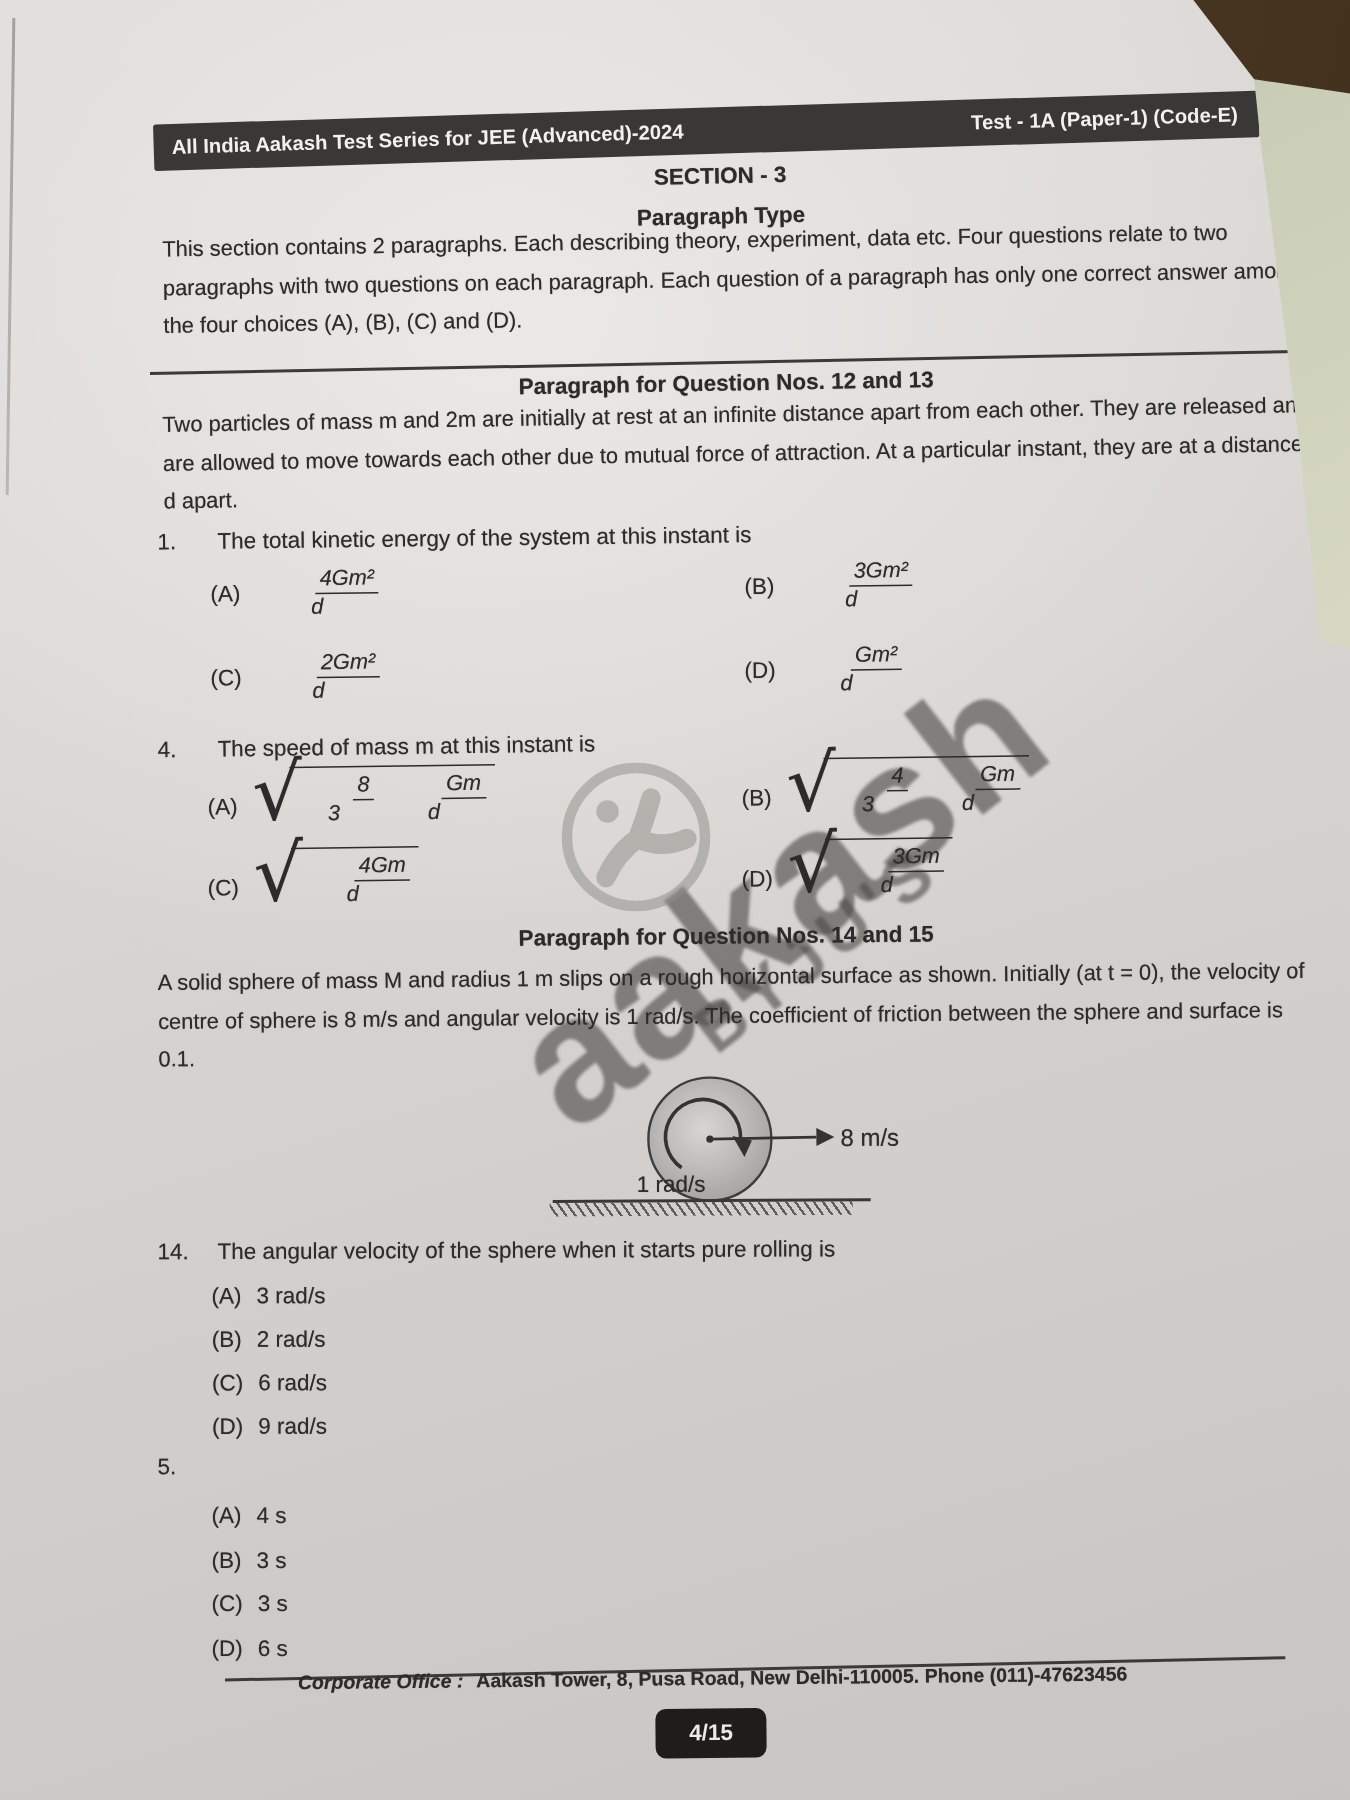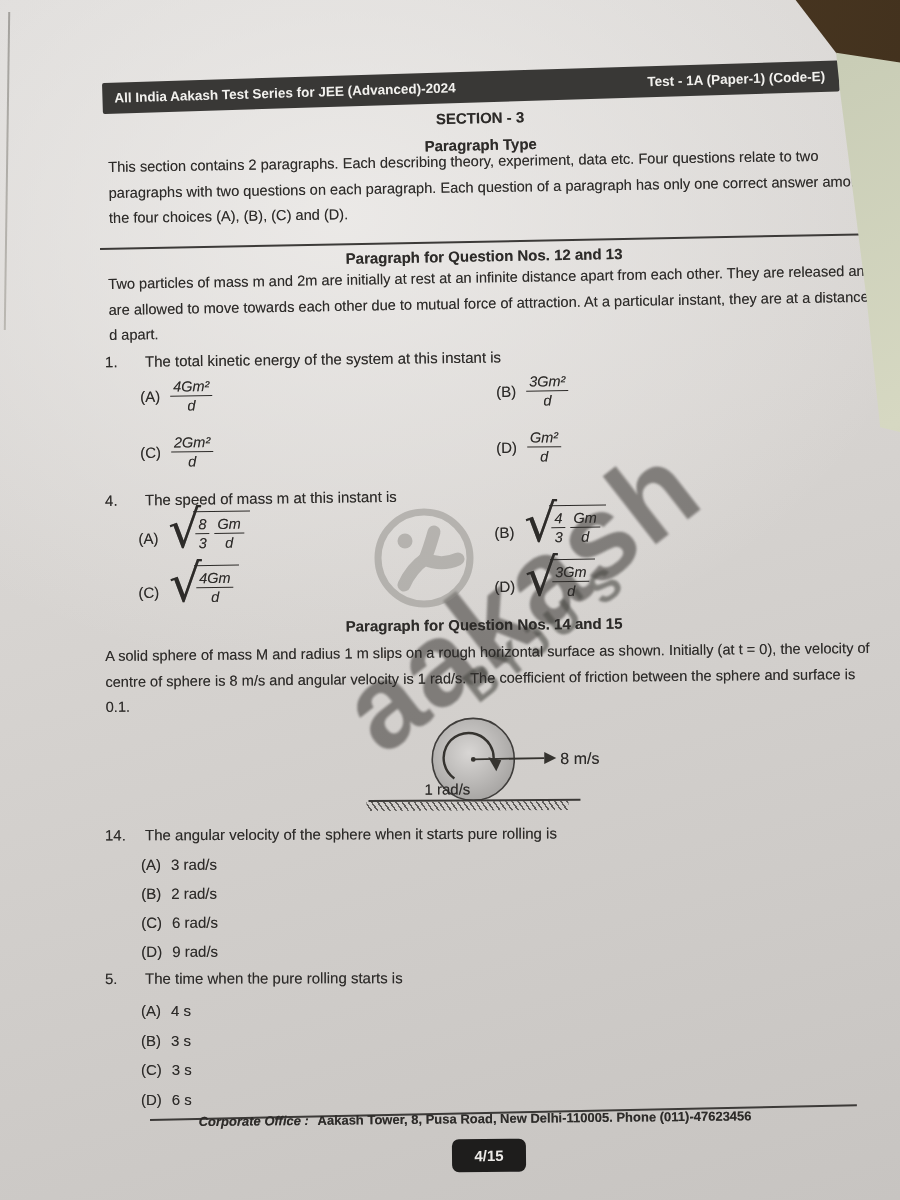--- a/index.html
+++ b/index.html
@@ -33,21 +33,21 @@
   .blk{z-index:2;transform-origin:left top;font-size:14.6px;line-height:25.5px;}
   .ctr{text-align:center;}
   .bold{font-weight:bold;}
   .stem{display:flex;gap:12px;font-size:15px;line-height:20px;}
   .stem .qno{min-width:28px;}
   
   .opt{z-index:2;display:flex;align-items:center;gap:10px;font-size:15px;
     transform-origin:left top;}
   .frac{display:inline-flex;flex-direction:column;align-items:center;
     font-size:14.5px;line-height:18px;font-style:italic;}
-  .frac .num{border-bottom:1.5px solid #2d2b29;padding:0 3px;}
+  .frac .num{border-bottom:1.5px solid #2d2b29;padding:0 3px;margin-left:40px;}
   .frac .den{padding:0 3px;}
   .sqrt{display:inline-flex;align-items:flex-start;}
   .rsign{font-size:52px;line-height:1;font-weight:400;transform:translateY(-8px);
     font-family:"DejaVu Sans",sans-serif;}
   .rbody{display:inline-flex;gap:5px;border-top:1.7px solid #2d2b29;
     margin-left:-8px;padding:3px 6px 0 2px;}
   
   .optlist{z-index:2;font-size:15px;line-height:29px;transform-origin:left top;}
   .optlist .row{display:flex;gap:10px;}
   
@@ -62,21 +62,21 @@
   .diagram{left:360px;top:710px;width:300px;height:110px;z-index:2;
     transform:rotate(-.3deg);transform-origin:left top;}
   .hatch{position:absolute;left:6px;top:92px;width:202px;height:9px;opacity:.85;
     background:repeating-linear-gradient(55deg,transparent 0 3.5px,#4a4845 3.5px 5px);}
   .gline{position:absolute;left:8px;top:90px;width:212px;height:1.6px;background:#3a3836;}
   
   .footer-text{font-size:13px;font-weight:bold;}
   .office-label{font-style:italic;}
   .badge{left:437px;top:1139px;width:74px;height:33px;background:#1e1d1c;z-index:2;
     border-radius:7px;color:#eceae7;font-size:15px;font-weight:bold;
-    display:flex;align-items:center;justify-content:center;transform:rotate(-.5deg);margin-left:15px;}
+    display:flex;align-items:center;justify-content:center;transform:rotate(-.5deg);}
   .badge span{text-shadow:none;}
 </style>
 </head>
 <body>
 
 <div class="stage">
   <div class="paper">
 
     <div class="abs wm wm-brand">aakash</div>
     <div class="abs wm wm-sub">BYJU'S</div>
@@ -242,21 +242,20 @@
           <span>6 rad/s</span>
         </div>
       <div class="row">
           <span>(D)</span>
           <span>9 rad/s</span>
         </div>
     </div>
 
     <div class="abs stem" style="left:105px;top:968px;width:700px;transform:rotate(-0.15deg);">
       <span class="qno">5.</span>
-      <span>The time when the pure rolling starts is</span>
     </div>
     <div class="abs optlist" style="left:141px;top:996px;line-height:29.5px;">
       <div class="row">
           <span>(A)</span>
           <span>4 s</span>
         </div>
       <div class="row">
           <span>(B)</span>
           <span>3 s</span>
         </div>

